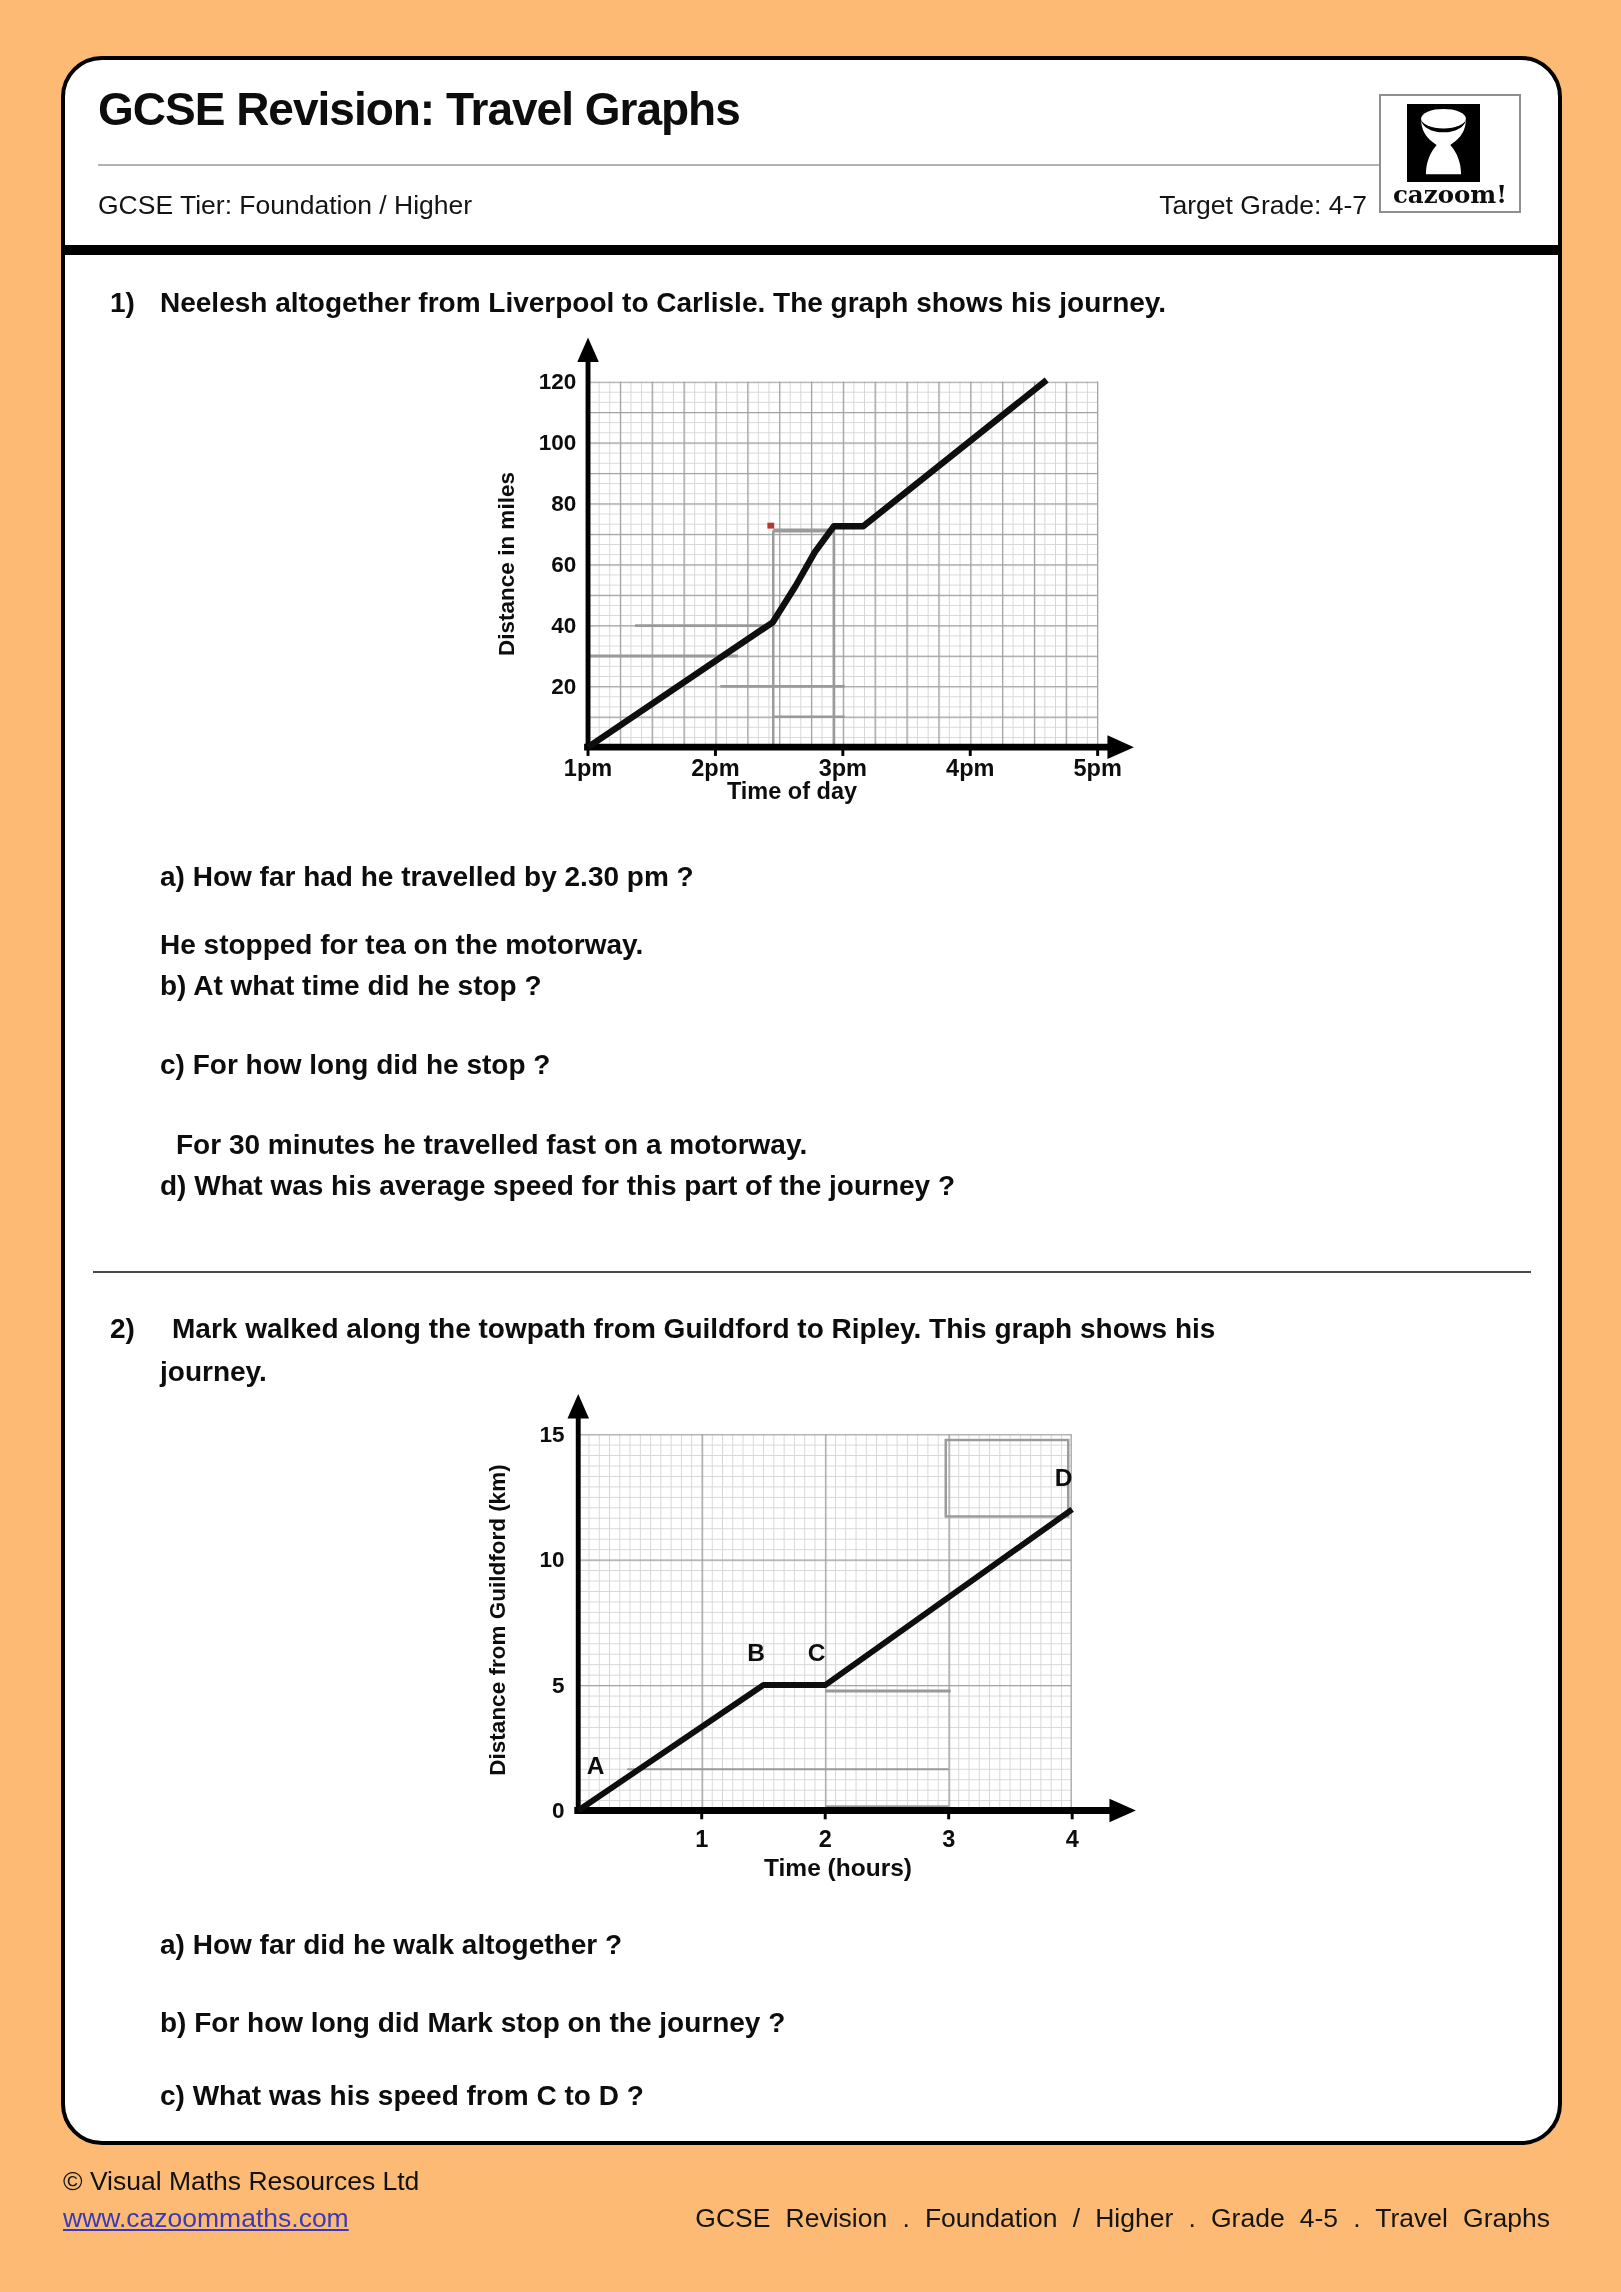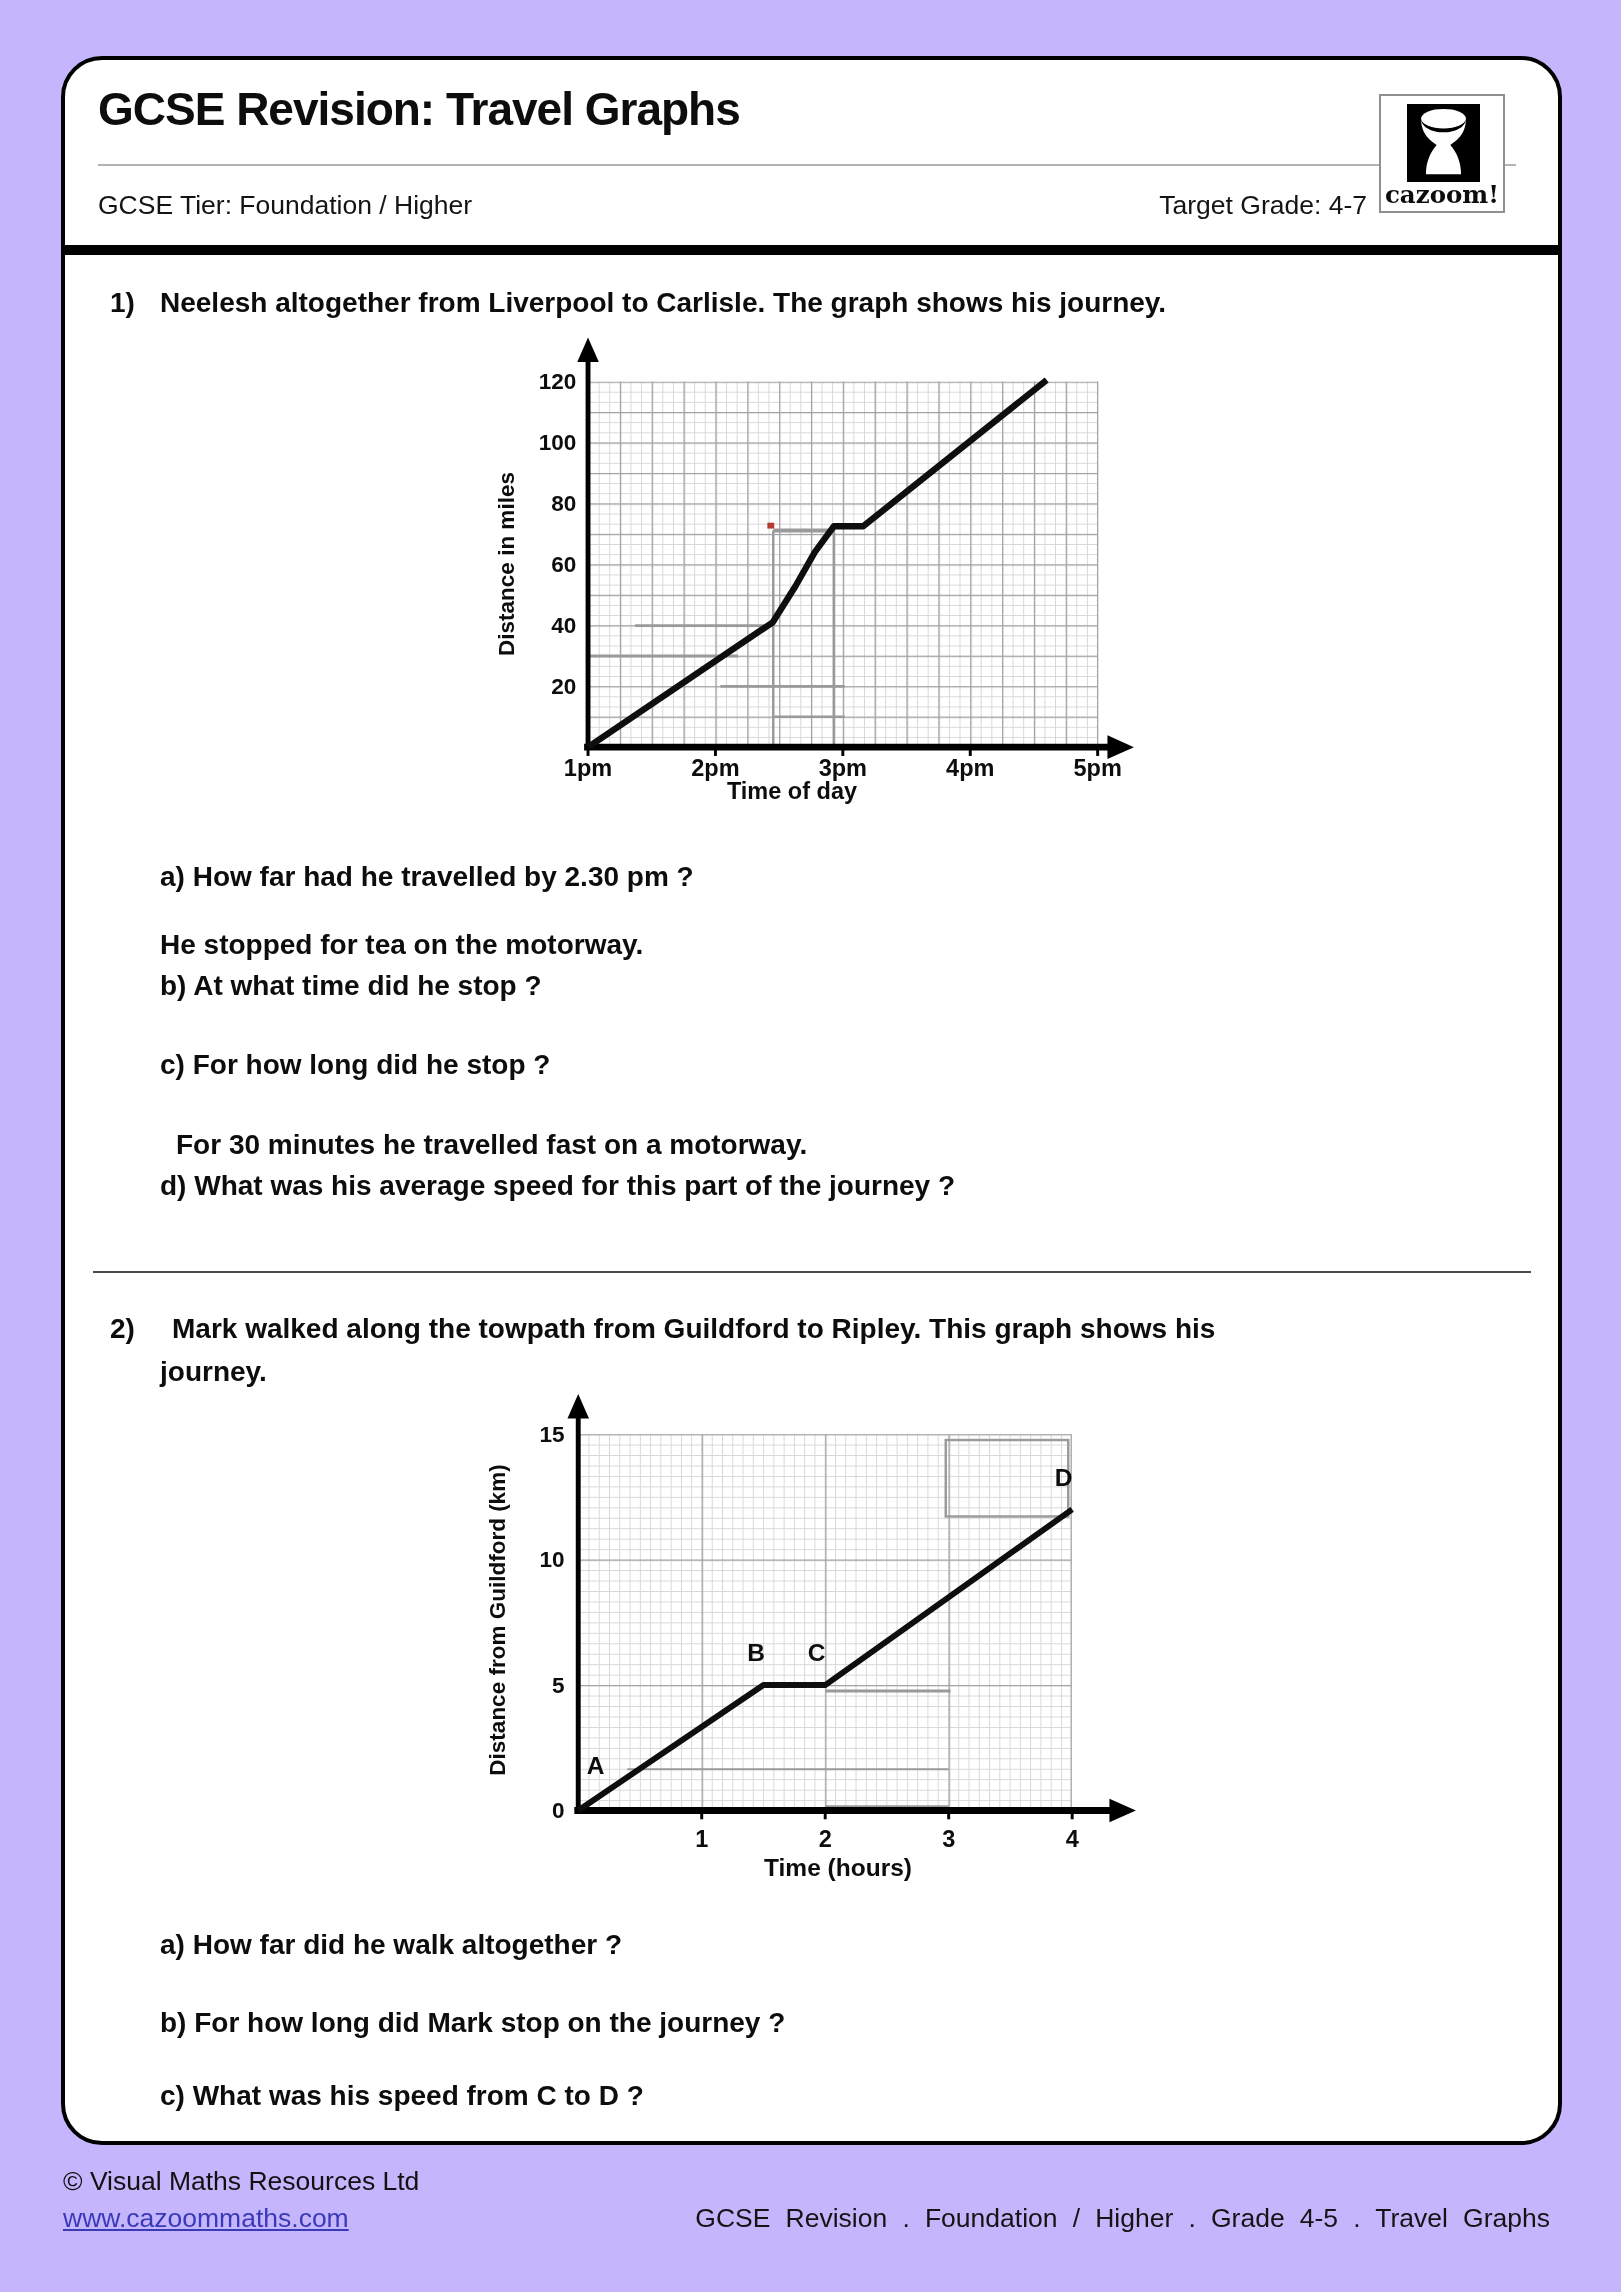--- a/index.html
+++ b/index.html
@@ -1,25 +1,25 @@
 <!DOCTYPE html>
 <html><head>
 <meta charset="utf-8">
 <style>
   html,body{margin:0;padding:0;background:#ffffff;}
-  .page{position:relative;width:1621px;height:2293px;background:#c4b5fd;overflow:hidden;
+  .page{position:relative;width:1621px;height:2293px;background:#fdba74;overflow:hidden;
         font-family:"Liberation Sans",sans-serif;color:#0d0d0d;}
   .frame{position:absolute;left:61px;top:56px;width:1493px;height:2081px;
          border:4.9px solid #000;border-radius:41px;background:#fff;}
   .hdr-divider{position:absolute;left:63px;top:245px;width:1497px;height:9.8px;background:#000;}
   .title{position:absolute;left:98px;top:82px;font-size:46px;font-weight:bold;letter-spacing:-1px;white-space:nowrap;}
   .title-underline{position:absolute;left:98px;top:164px;width:1418px;height:2px;background:#b3b3b3;}
   .tier{position:absolute;left:98px;top:190px;font-size:26.5px;color:#141414;white-space:nowrap;}
   .target{position:absolute;left:975px;top:190px;width:392px;font-size:26.5px;color:#141414;text-align:right;white-space:nowrap;}
-  .logo{position:absolute;left:1379px;top:94px;width:126px;height:119px;background:#fff;
+  .logo{position:absolute;left:1379px;top:94px;width:142px;height:119px;background:#fff;
         border:2px solid #8f8f8f;box-sizing:border-box;}
   .logo-drum{position:absolute;left:25.5px;top:7.8px;width:73px;height:78px;background:#000;}
   .logo-word{position:absolute;left:0;top:84px;width:100%;text-align:center;
              font-family:"DejaVu Serif",serif;font-weight:bold;font-size:24.5px;letter-spacing:0px;}
   .qtext{position:absolute;font-size:28px;font-weight:bold;white-space:nowrap;}
   .qnum{position:absolute;font-size:28px;font-weight:bold;}
   .thin-divider{position:absolute;left:93px;top:1271px;width:1438px;height:2px;background:#4a4a4a;}
   .chart-layer{position:absolute;left:0;top:0;width:1621px;height:2293px;}
   .axis-title-y{position:absolute;transform:translate(-50%,-50%) rotate(-90deg);
                 font-size:22.5px;font-weight:bold;white-space:nowrap;}

